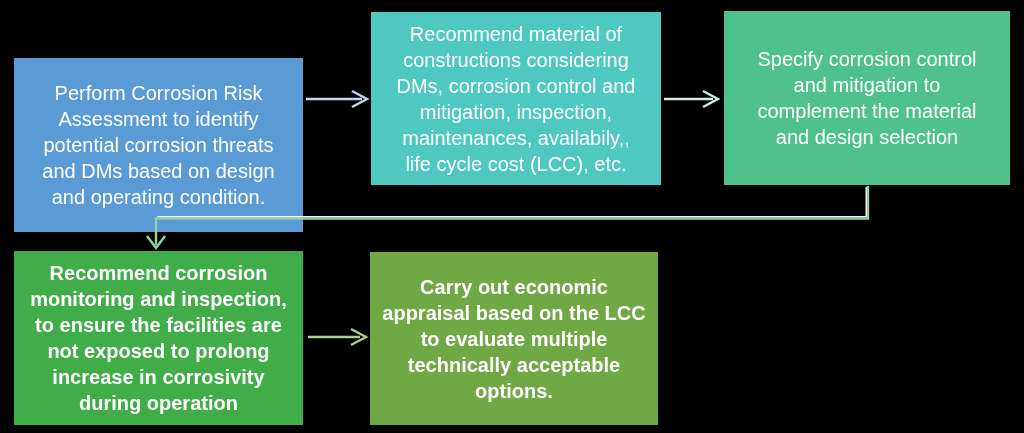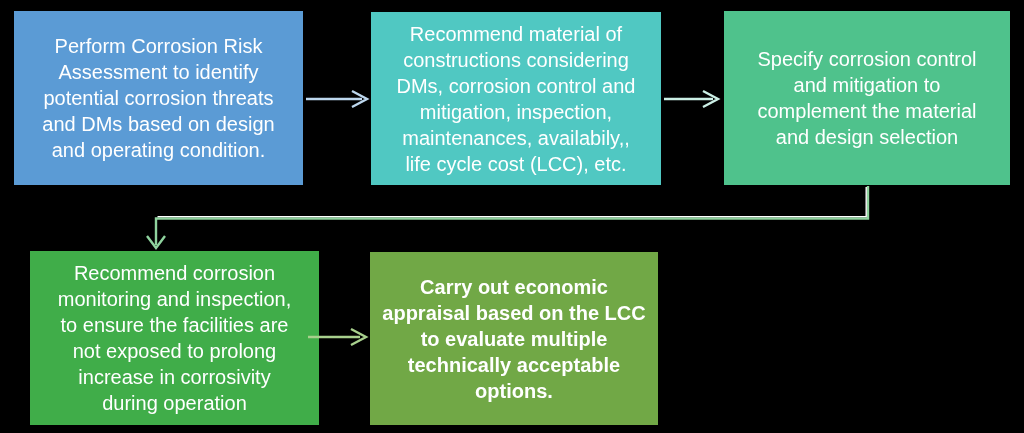--- a/index.html
+++ b/index.html
@@ -39,29 +39,29 @@
     pointer-events: none;
   }
   .connector-layer * {
     fill: none;
     stroke-linejoin: miter;
   }
   
   .box-1 { left: 14px;  top: 11px;  width: 289px; height: 174px; }
   .box-2 { left: 371px; top: 12px;  width: 290px; height: 173px; justify-content: center; }
   .box-3 { left: 724px; top: 11px;  width: 286px; height: 174px; }
-  .box-4 { left: 30px;  top: 251px; width: 289px; height: 174px; }
+  .box-4 { left: 14px;  top: 251px; width: 289px; height: 174px; font-weight: bold; }
   .box-5 { left: 370px; top: 252px; width: 288px; height: 173px; font-weight: bold; }
 </style>
 </head>
 <body>
 
 <div class="canvas" style="background-color: rgb(0, 0, 0);">
 
-  <div class="box box-1" style="background-color: rgb(91, 155, 213);">
+  <div class="box box-1" style="background-color: rgb(91, 155, 213); margin-top: 47px;">
     <div class="box-text">Perform Corrosion Risk
 Assessment to identify
 potential corrosion threats
 and DMs based on design
 and operating condition.</div>
   </div>
 
   <div class="box box-2" style="background-color: rgb(80, 200, 194);">
     <div class="box-text">Recommend material of
 constructions considering

